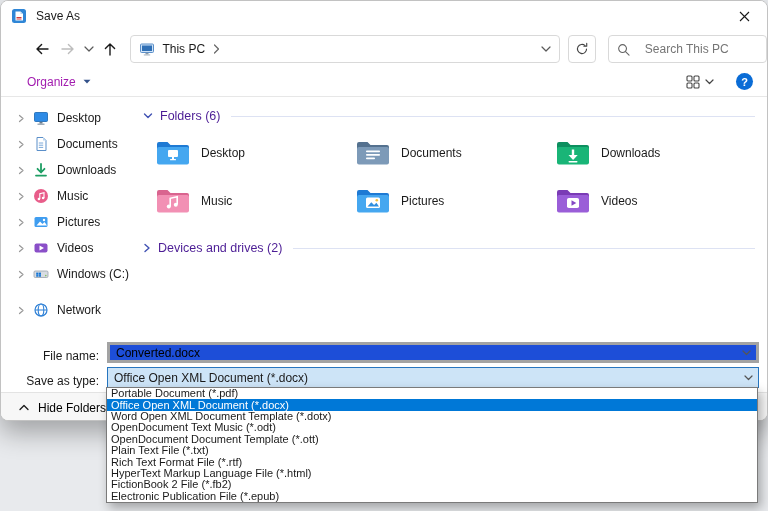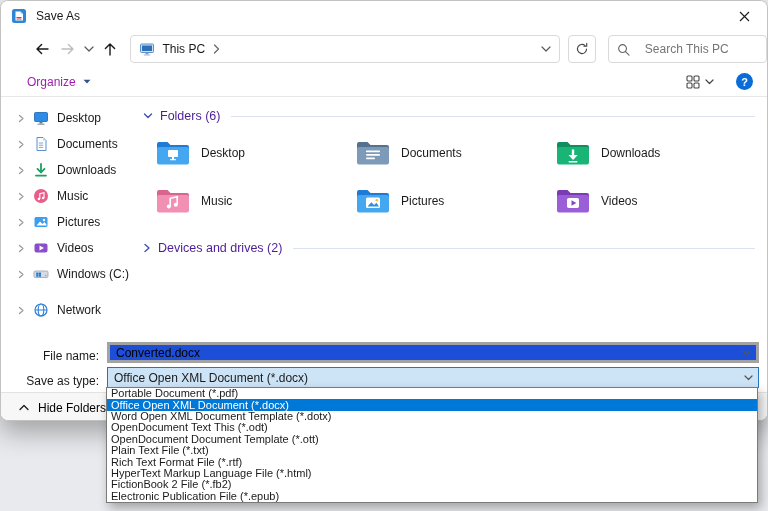--- a/index.html
+++ b/index.html
@@ -485,21 +485,21 @@
         <span>Hide Folders</span>
       </button>
     </div>
 
   </div>
 
   <div class="type-dropdown">
     <div class="type-option">Portable Document (*.pdf)</div>
     <div class="type-option selected">Office Open XML Document (*.docx)</div>
     <div class="type-option">Word Open XML Document Template (*.dotx)</div>
-    <div class="type-option">OpenDocument Text This (*.odt)</div>
+    <div class="type-option">OpenDocument Text Music (*.odt)</div>
     <div class="type-option">OpenDocument Document Template (*.ott)</div>
     <div class="type-option">Plain Text File (*.txt)</div>
     <div class="type-option">Rich Text Format File (*.rtf)</div>
     <div class="type-option">HyperText Markup Language File (*.html)</div>
     <div class="type-option">FictionBook 2 File (*.fb2)</div>
     <div class="type-option">Electronic Publication File (*.epub)</div>
   </div>
 </div>
 
 </body></html>

